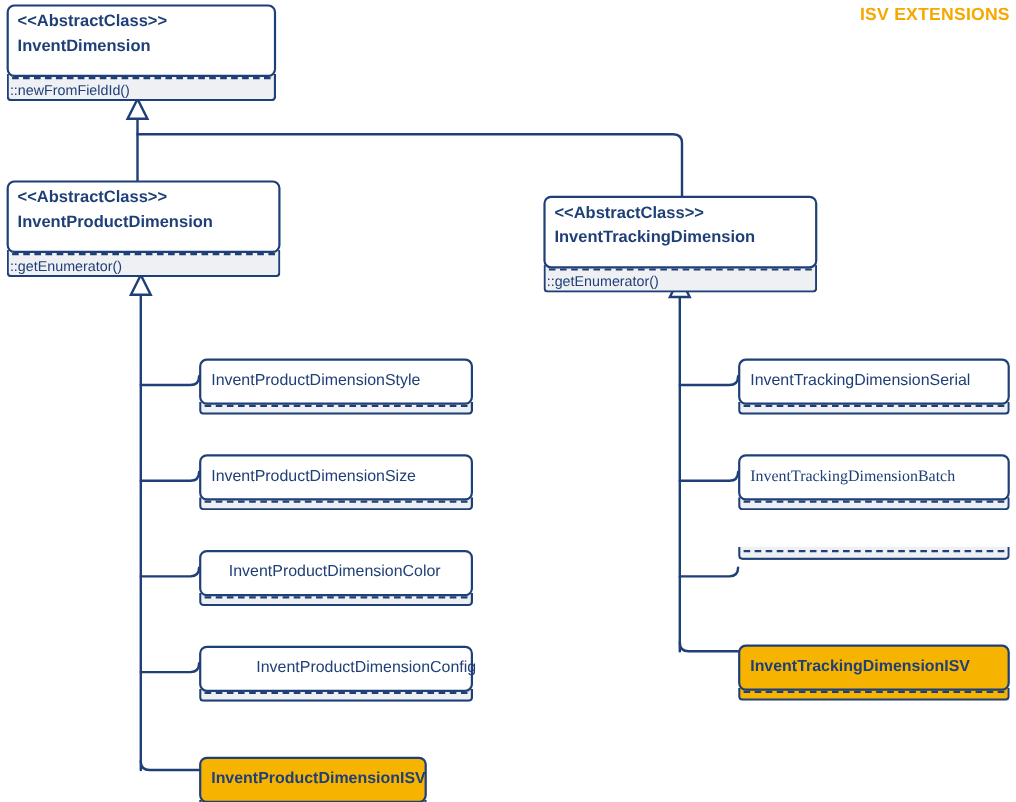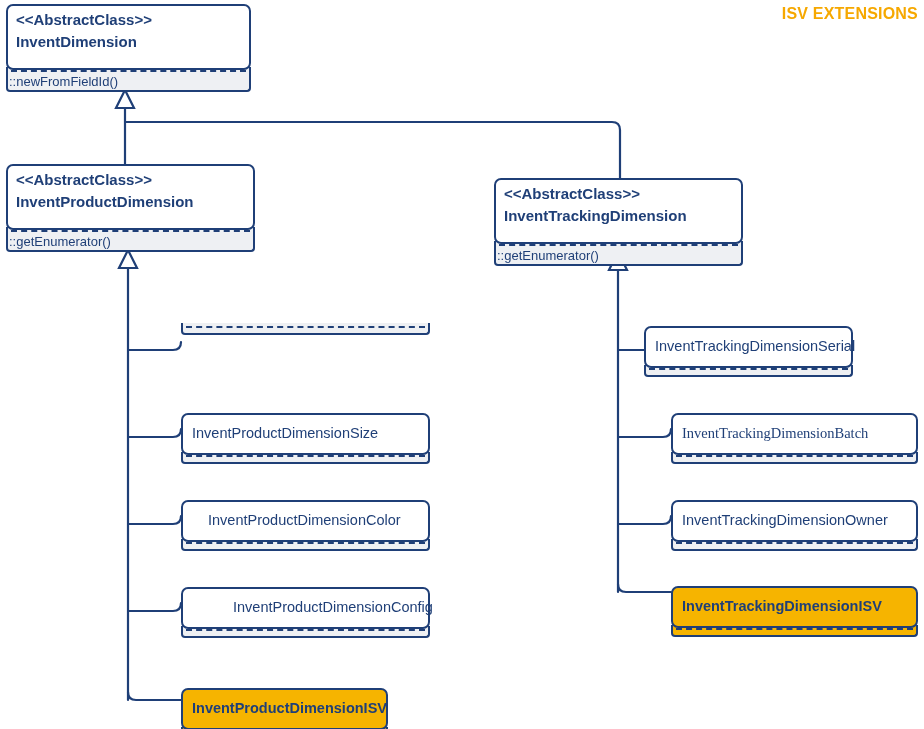--- a/index.html
+++ b/index.html
@@ -182,20 +182,23 @@
       <div class="uml-name">InventTrackingDimension</div>
     </div>
     <div class="uml-members" style="height:25px;">
       <div class="uml-members-rule"></div>
       <div class="uml-member-text">::getEnumerator()</div>
     </div>
   </div>
 
   <div id="product-subclass-group">
       <div class="uml-class" style="left: 181px; top: 326px; width: 249px;">
+        <div class="uml-body" style="height: 42px;">
+          <div class="uml-name-only">InventProductDimensionStyle</div>
+        </div>
         <div class="uml-members empty" style="height: 12px;">
           <div class="uml-members-rule"></div>
         </div>
       </div>
       <div class="uml-class" style="left: 181px; top: 413px; width: 249px;">
         <div class="uml-body" style="height: 42px;">
           <div class="uml-name-only">InventProductDimensionSize</div>
         </div>
         <div class="uml-members empty" style="height: 12px;">
           <div class="uml-members-rule"></div>
@@ -221,40 +224,37 @@
         <div class="uml-body" style="height: 42px;">
           <div class="uml-name-only">InventProductDimensionISV</div>
         </div>
         <div class="uml-members empty" style="height: 12px;">
           <div class="uml-members-rule"></div>
         </div>
       </div>
     </div>
 
   <div id="tracking-subclass-group">
-      <div class="uml-class" style="left: 644px; top: 326px; width: 209px;">
+      <div class="uml-class" style="left: 671px; top: 326px; width: 247px;">
         <div class="uml-body" style="height: 42px;">
           <div class="uml-name-only">InventTrackingDimensionSerial</div>
         </div>
         <div class="uml-members empty" style="height: 12px;">
           <div class="uml-members-rule"></div>
         </div>
       </div>
       <div class="uml-class" style="left: 671px; top: 413px; width: 247px; font-family: Liberation Serif, serif;">
         <div class="uml-body" style="height: 42px;">
           <div class="uml-name-only">InventTrackingDimensionBatch</div>
         </div>
         <div class="uml-members empty" style="height: 12px;">
           <div class="uml-members-rule"></div>
         </div>
       </div>
       <div class="uml-class" style="left: 671px; top: 500px; width: 247px;">
-        <div class="uml-body" style="height: 42px;">
-          <div class="uml-name-only">InventTrackingDimensionOwner</div>
-        </div>
         <div class="uml-members empty" style="height: 12px;">
           <div class="uml-members-rule"></div>
         </div>
       </div>
       <div class="uml-class isv" style="left: 671px; top: 586px; width: 247px;">
         <div class="uml-body" style="height: 42px;">
           <div class="uml-name-only">InventTrackingDimensionISV</div>
         </div>
         <div class="uml-members empty" style="height: 12px;">
           <div class="uml-members-rule"></div>

